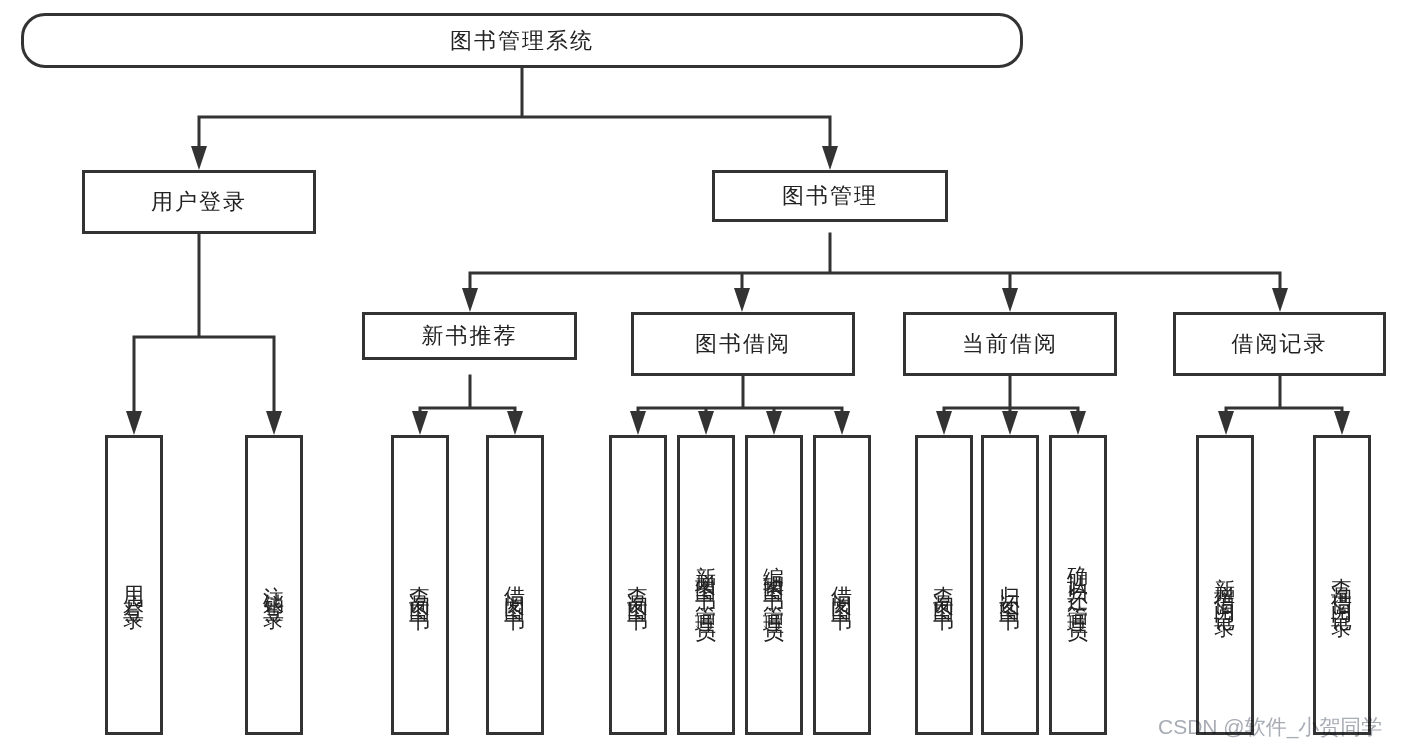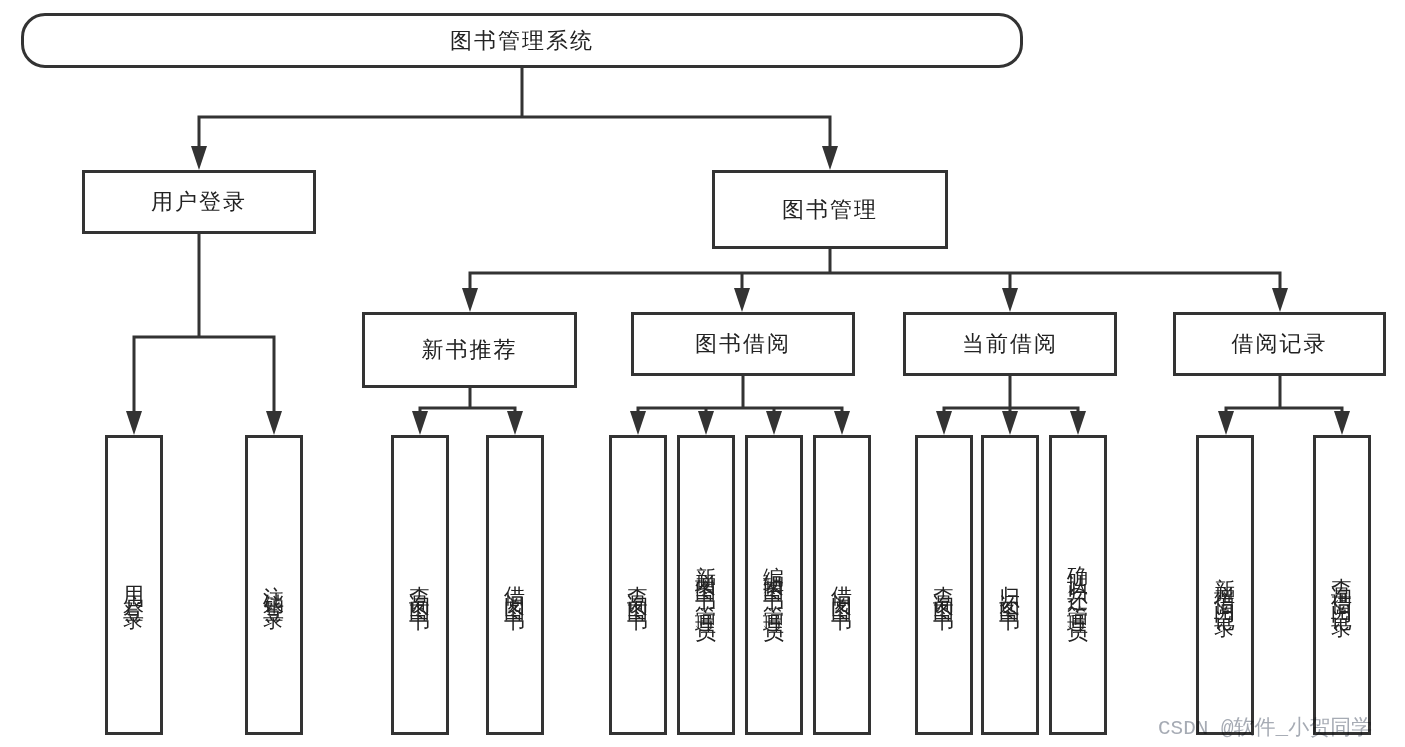--- a/index.html
+++ b/index.html
@@ -44,23 +44,23 @@
     text-orientation: mixed;
     font-size: 21px;
     letter-spacing: 8px;
     line-height: 1;
     color: #222222;
   }
   
   #n-root   { left: 21px;  top: 13px;  width: 1002px; height: 55px; border-radius: 24px; }
   
   #n-login  { left: 82px;  top: 170px; width: 234px; height: 64px; }
-  #n-mgmt   { left: 712px; top: 170px; width: 236px; height: 79px; align-items: center; }
-  
-  #n-newbook { left: 362px;  top: 312px; width: 215px; height: 76px; }
+  #n-mgmt   { left: 712px; top: 170px; width: 236px; height: 52px; align-items: center; }
+  
+  #n-newbook { left: 362px;  top: 312px; width: 215px; height: 48px; }
   #n-borrow  { left: 631px;  top: 312px; width: 224px; height: 64px; }
   #n-current { left: 903px;  top: 312px; width: 214px; height: 64px; }
   #n-records { left: 1173px; top: 312px; width: 213px; height: 64px; }
   
   #lf-user-login      { left: 105px;  }
   #lf-logout          { left: 245px;  }
   #lf-query-1         { left: 391px;  }
   #lf-borrow-1        { left: 486px;  }
   #lf-query-2         { left: 609px;  }
   #lf-add-book        { left: 677px;  }
@@ -73,21 +73,20 @@
   #lf-query-record    { left: 1313px; }
   #watermark {
     position: absolute;
     left: 1158px;
     top: 713px;
     font-size: 21px;
     color: #a6abb4;
     white-space: nowrap;
     z-index: 10;
     mix-blend-mode: multiply;
-    font-family: Liberation Mono, monospace;
   }
 </style>
 </head>
 <body>
 
 <div id="canvas">
 
   <svg id="connectors" viewBox="0 0 1405 747" xmlns="http://www.w3.org/2000/svg">
     <g stroke="#333333" stroke-width="3" fill="none" stroke-linecap="square">
 

